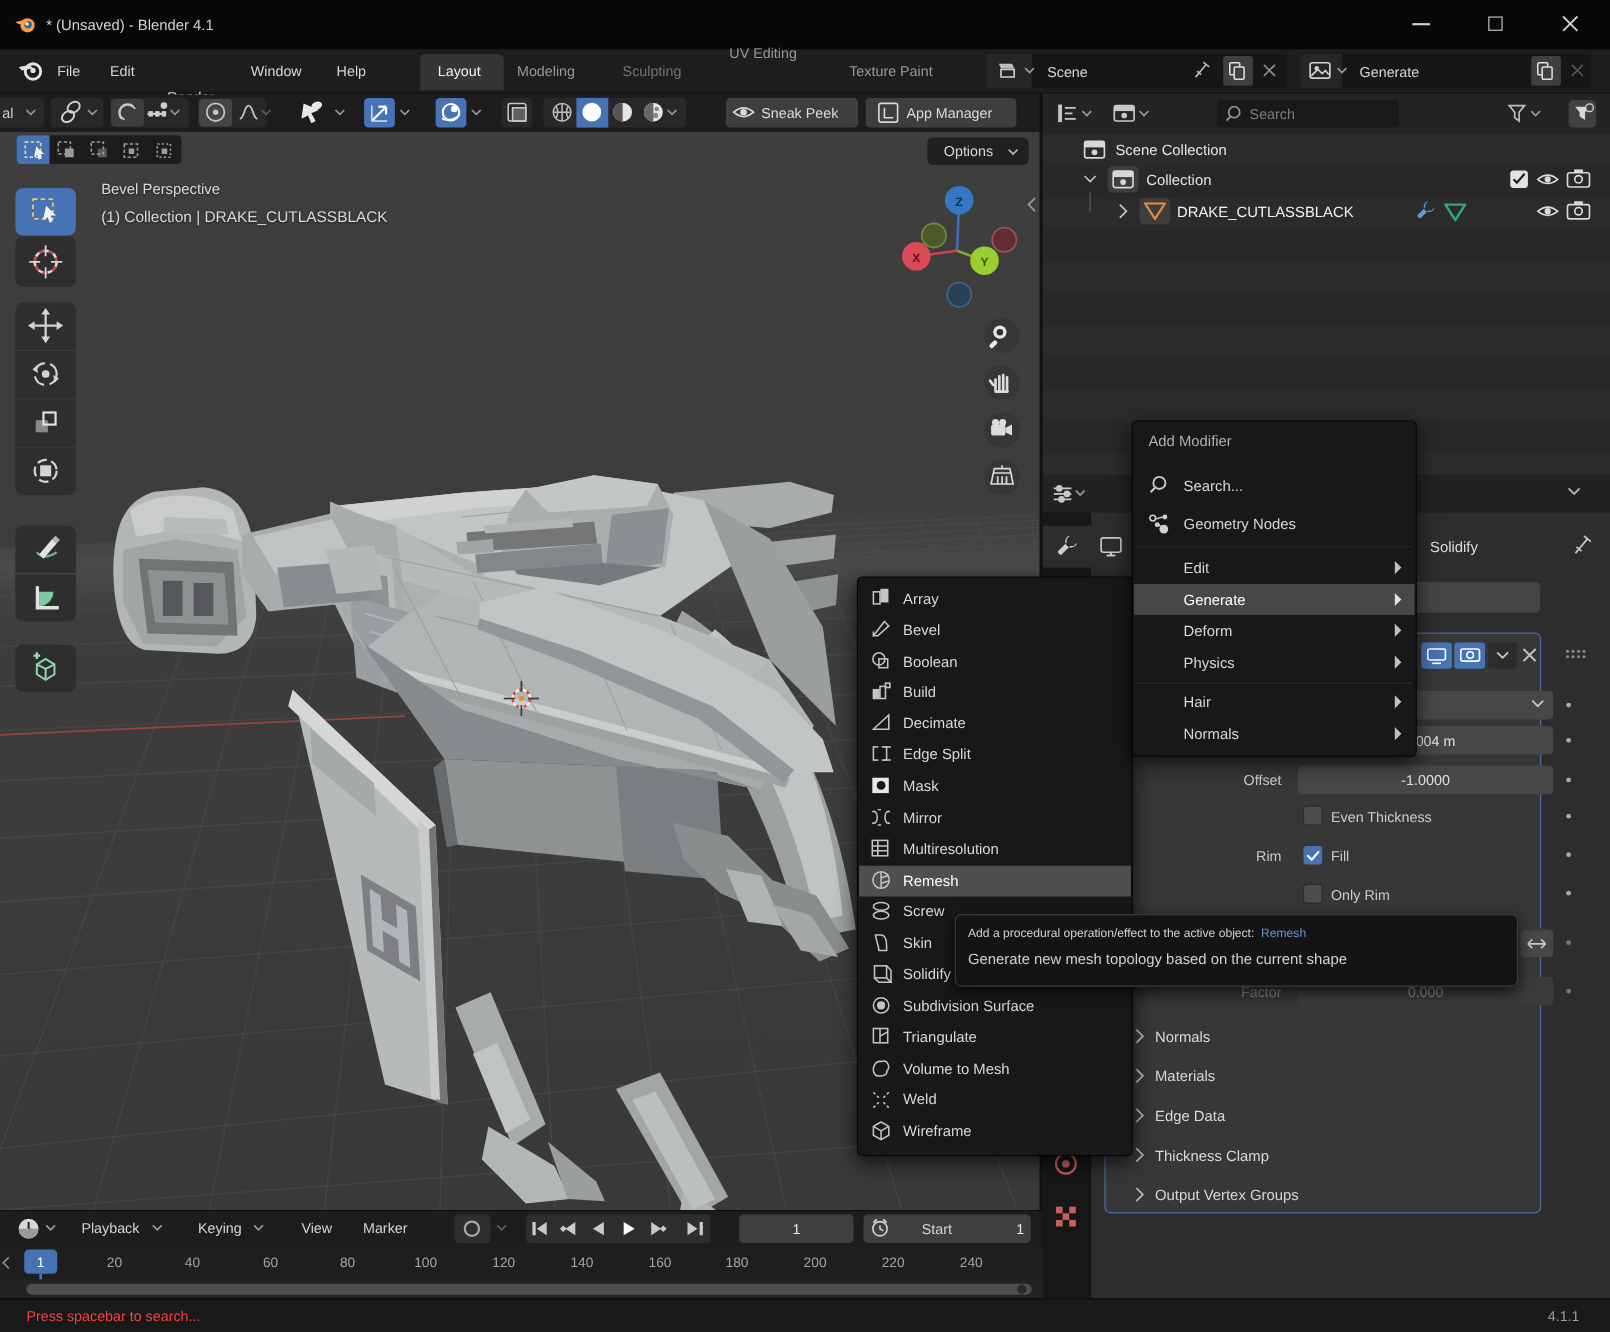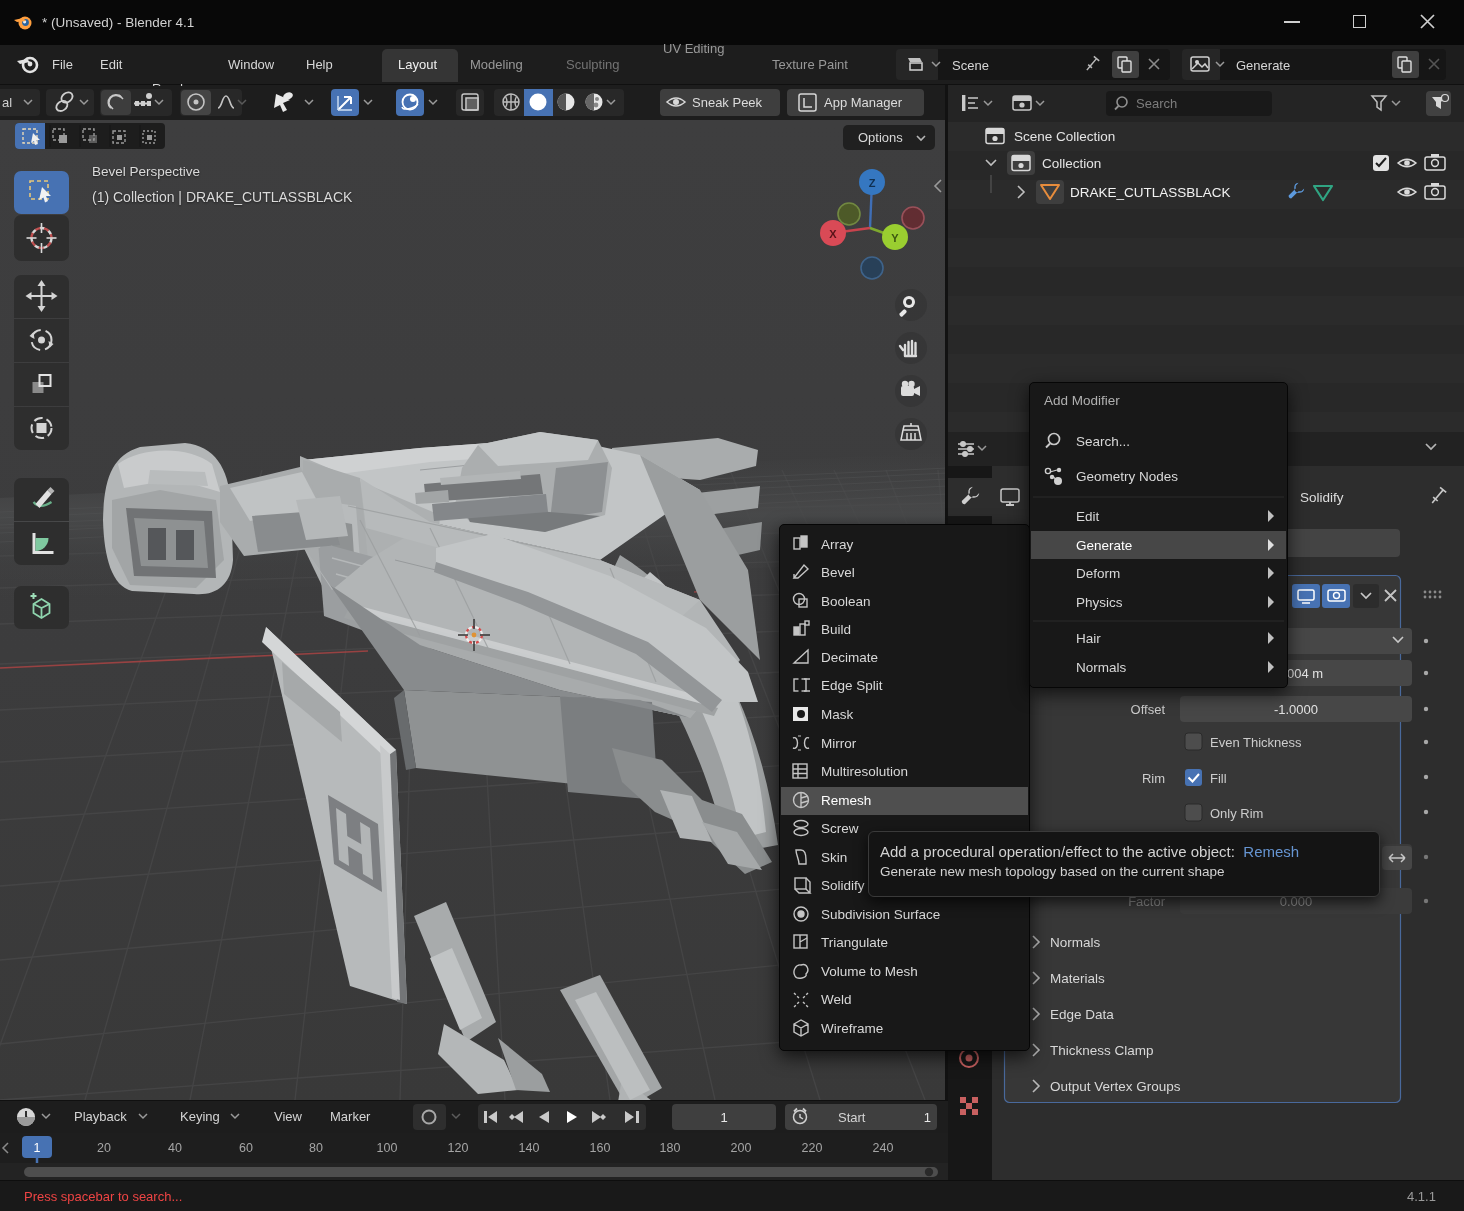--- a/index.html
+++ b/index.html
@@ -779,21 +779,21 @@
     <text x="47" y="225" fill="#d8d8d8">Physics</text>
     <path d="M239,214 L245,220 L239,226" fill="#c0c0c0" stroke="none"></path>
     <line x1="4" y1="239" x2="255" y2="239" stroke="#2b2b2b" stroke-width="1"></line>
     <text x="47" y="261" fill="#d8d8d8">Hair</text>
     <path d="M239,250 L245,256 L239,262" fill="#c0c0c0" stroke="none"></path>
     <text x="47" y="290" fill="#d8d8d8">Normals</text>
     <path d="M239,279 L245,285 L239,291" fill="#c0c0c0" stroke="none"></path>
   </svg>
 
   <div class="abs" style="left:868px;top:831px;width:512px;height:66px;background:#141414;border:1px solid #3a3a3a;border-radius:6px;box-shadow:0 5px 14px #000a;"></div>
-  <div class="abs" style="left:880px;top:843px;font-size:15px;color:#d2d2d2;">Add a procedural operation/effect to the active object:&nbsp; <span style="color:#6695d2;">Remesh</span></div>
+  <div class="abs" style="left:880px;top:843px;font-size:11px;color:#d2d2d2;">Add a procedural operation/effect to the active object:&nbsp; <span style="color:#6695d2;">Remesh</span></div>
   <div class="abs" style="left:880px;top:864px;font-size:13.5px;color:#d2d2d2;">Generate new mesh topology based on the current shape</div>
 
   <div class="abs" id="tl-head" style="left:0;top:1100px;width:948px;height:33px;background:#1d1d1d;border-top:1px solid #101010;"></div>
   <div class="abs" id="tl-ruler" style="left:0;top:1133px;width:948px;height:30px;background:#1e1e1e;"></div>
   <div class="abs" id="tl-scroll" style="left:0;top:1163px;width:948px;height:17px;background:#232323;"></div>
   <svg class="abs" style="left:0;top:1100px;" width="948" height="80" font-family="Liberation Sans">
 
     <g transform="translate(26,17)">
       <circle r="9" fill="#d8d8d8"></circle>
       <path d="M0,0 L0,-6 M0,0 L4,2" stroke="#1d1d1d" stroke-width="1.8"></path>

